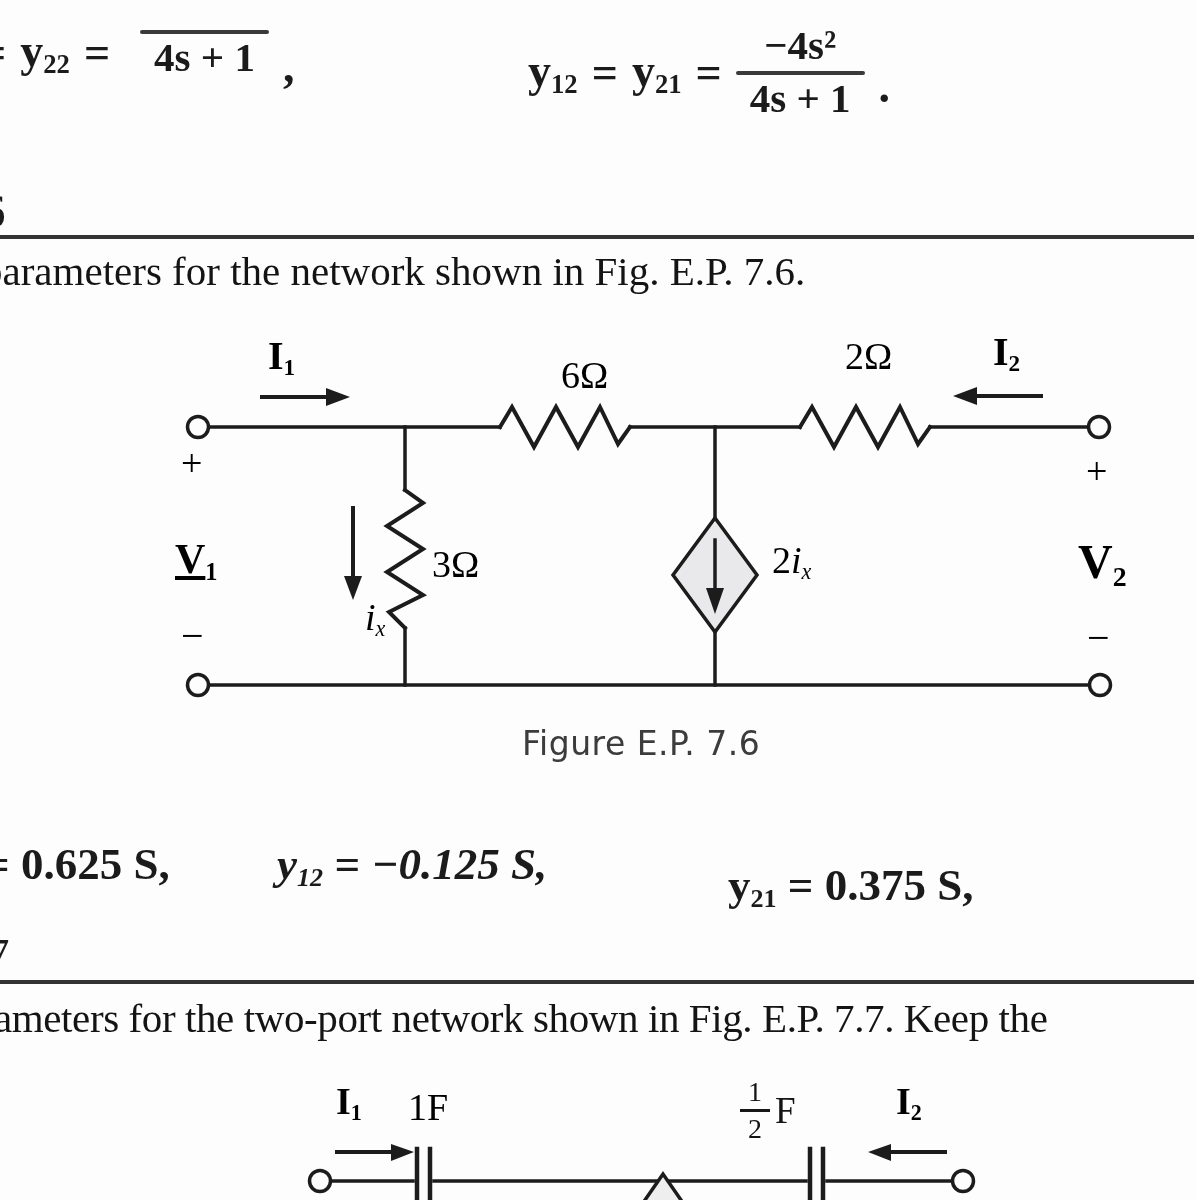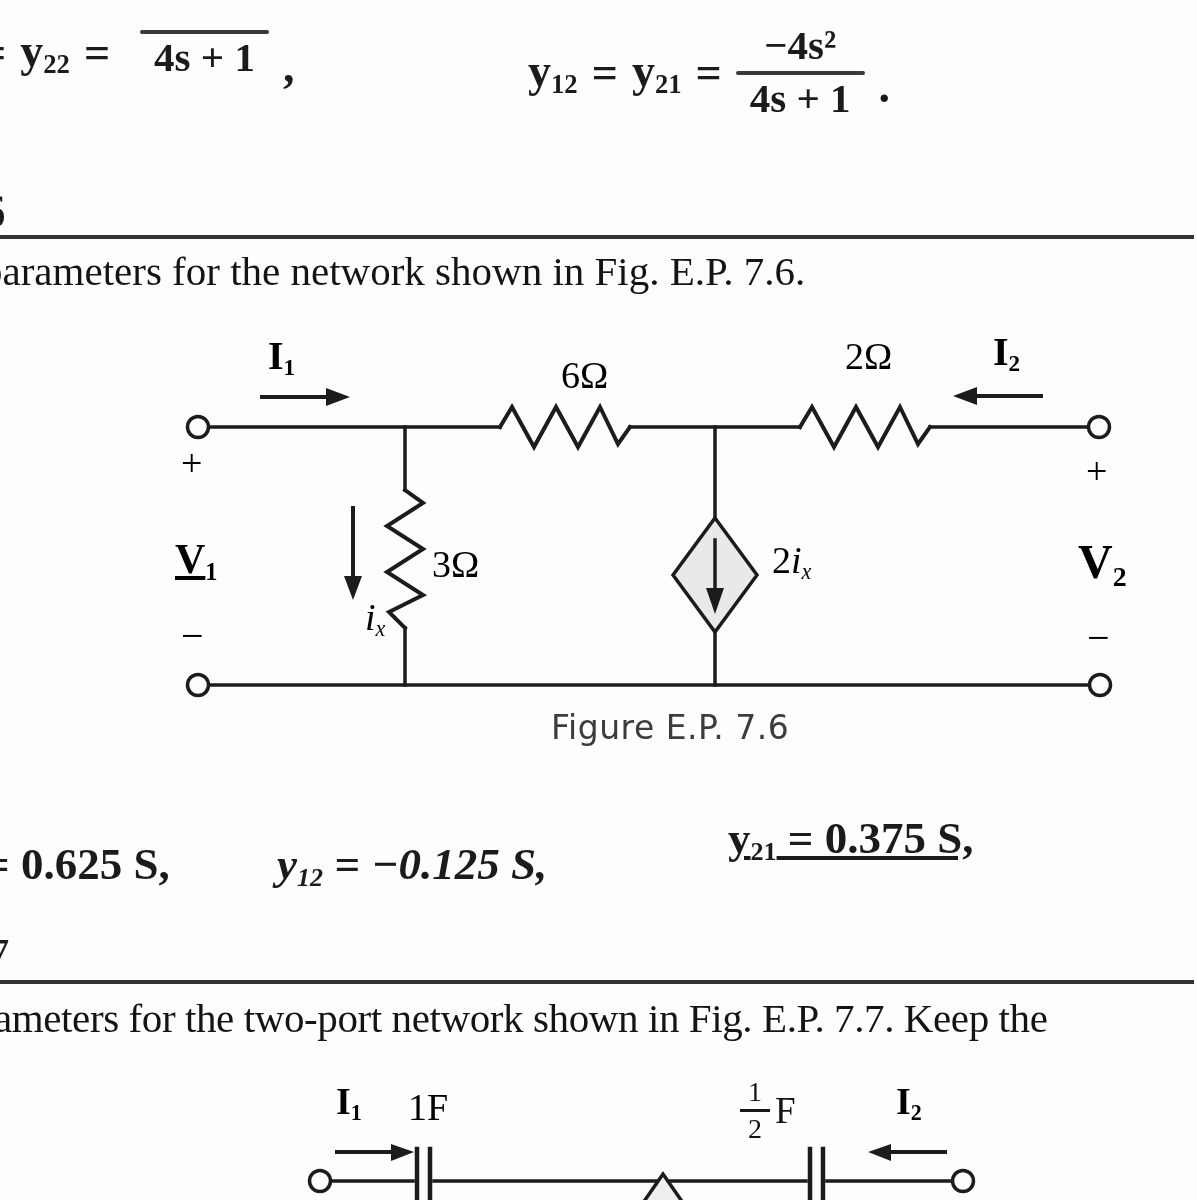--- a/index.html
+++ b/index.html
@@ -152,27 +152,27 @@
 <div class="clabel" style="left:432px;top:545px;">3Ω</div>
 <div class="clabel" style="left:772px;top:541px;">
   <span>2</span><span class="it">i</span><span class="sub it">x</span>
 </div>
 <div class="clabel" style="left:1086px;top:452px;">+</div>
 <div class="clabel bold" style="left:1078px;top:538px;font-size:48px;">
   <span>V</span><span class="sub">2</span>
 </div>
 <div class="clabel" style="left:1087px;top:618px;font-size:40px;">−</div>
 
-<div class="caption" style="left:522px;top:708px;margin-left:29px;">Figure E.P. 7.6</div>
+<div class="caption" style="left:522px;top:724px;">Figure E.P. 7.6</div>
 
 <div class="ans" style="left:-16px;top:838px;">= 0.625 S,</div>
 <div class="ans" style="left:277px;top:838px;font-style:italic;">
   <span>y</span><span class="sub">12</span><span> = −0.125 S,</span>
 </div>
-<div class="ans" style="left:728px;top:812px;text-decoration:underline;">
+<div class="ans" style="left:728px;top:859px;">
   <span>y</span><span class="sub">21</span><span> = 0.375 S,</span>
 </div>
 <div class="ans" style="left:1163px;top:838px;margin-left:34px;">
   <span>y</span><span class="sub">2</span>
 </div>
 
 <div class="secnum" style="left:-14px;top:928px;">7</div>
 <div class="rule" style="top:980px;"></div>
 <div class="bodyline" style="left:-6px;top:994px;letter-spacing:-0.4px;">ameters for the two-port network shown in Fig. E.P. 7.7.  Keep the</div>
 

